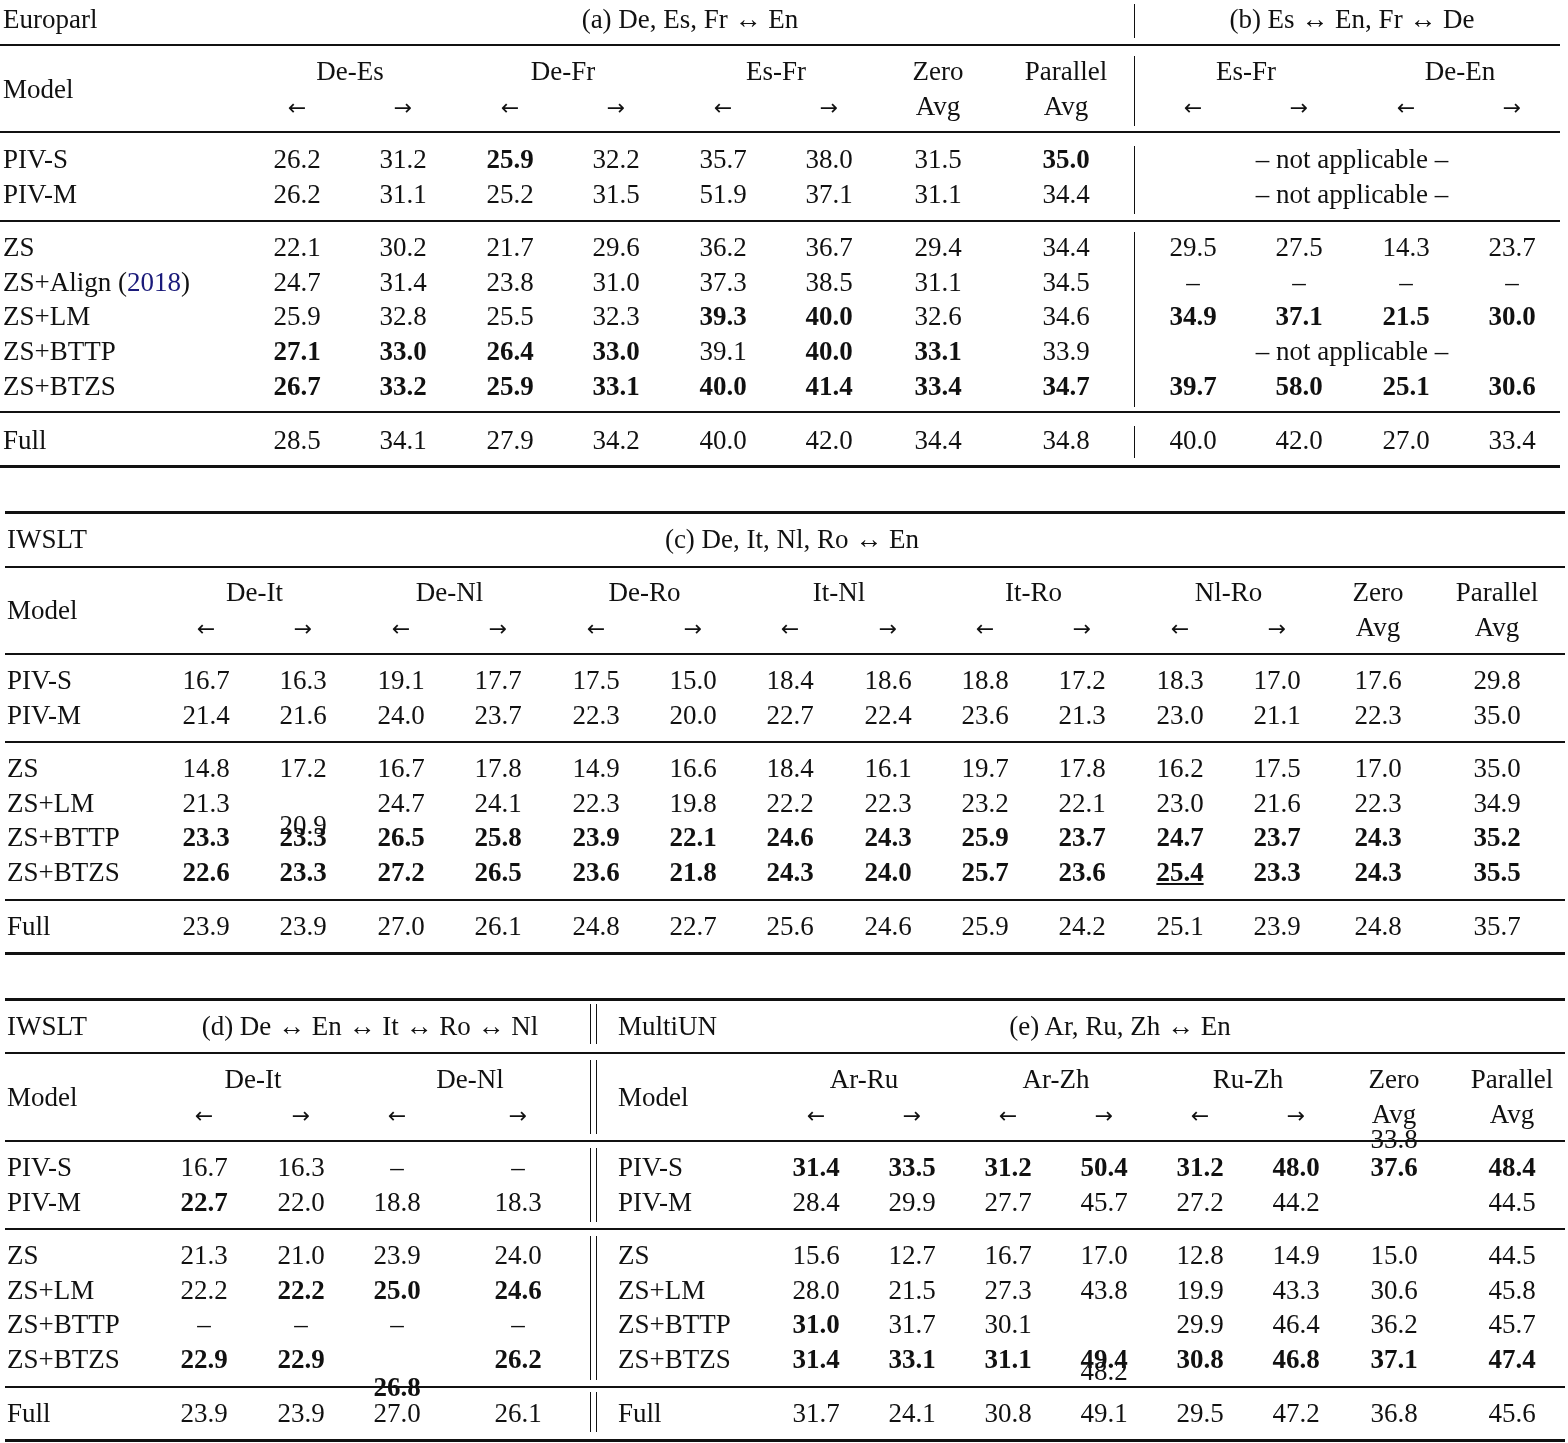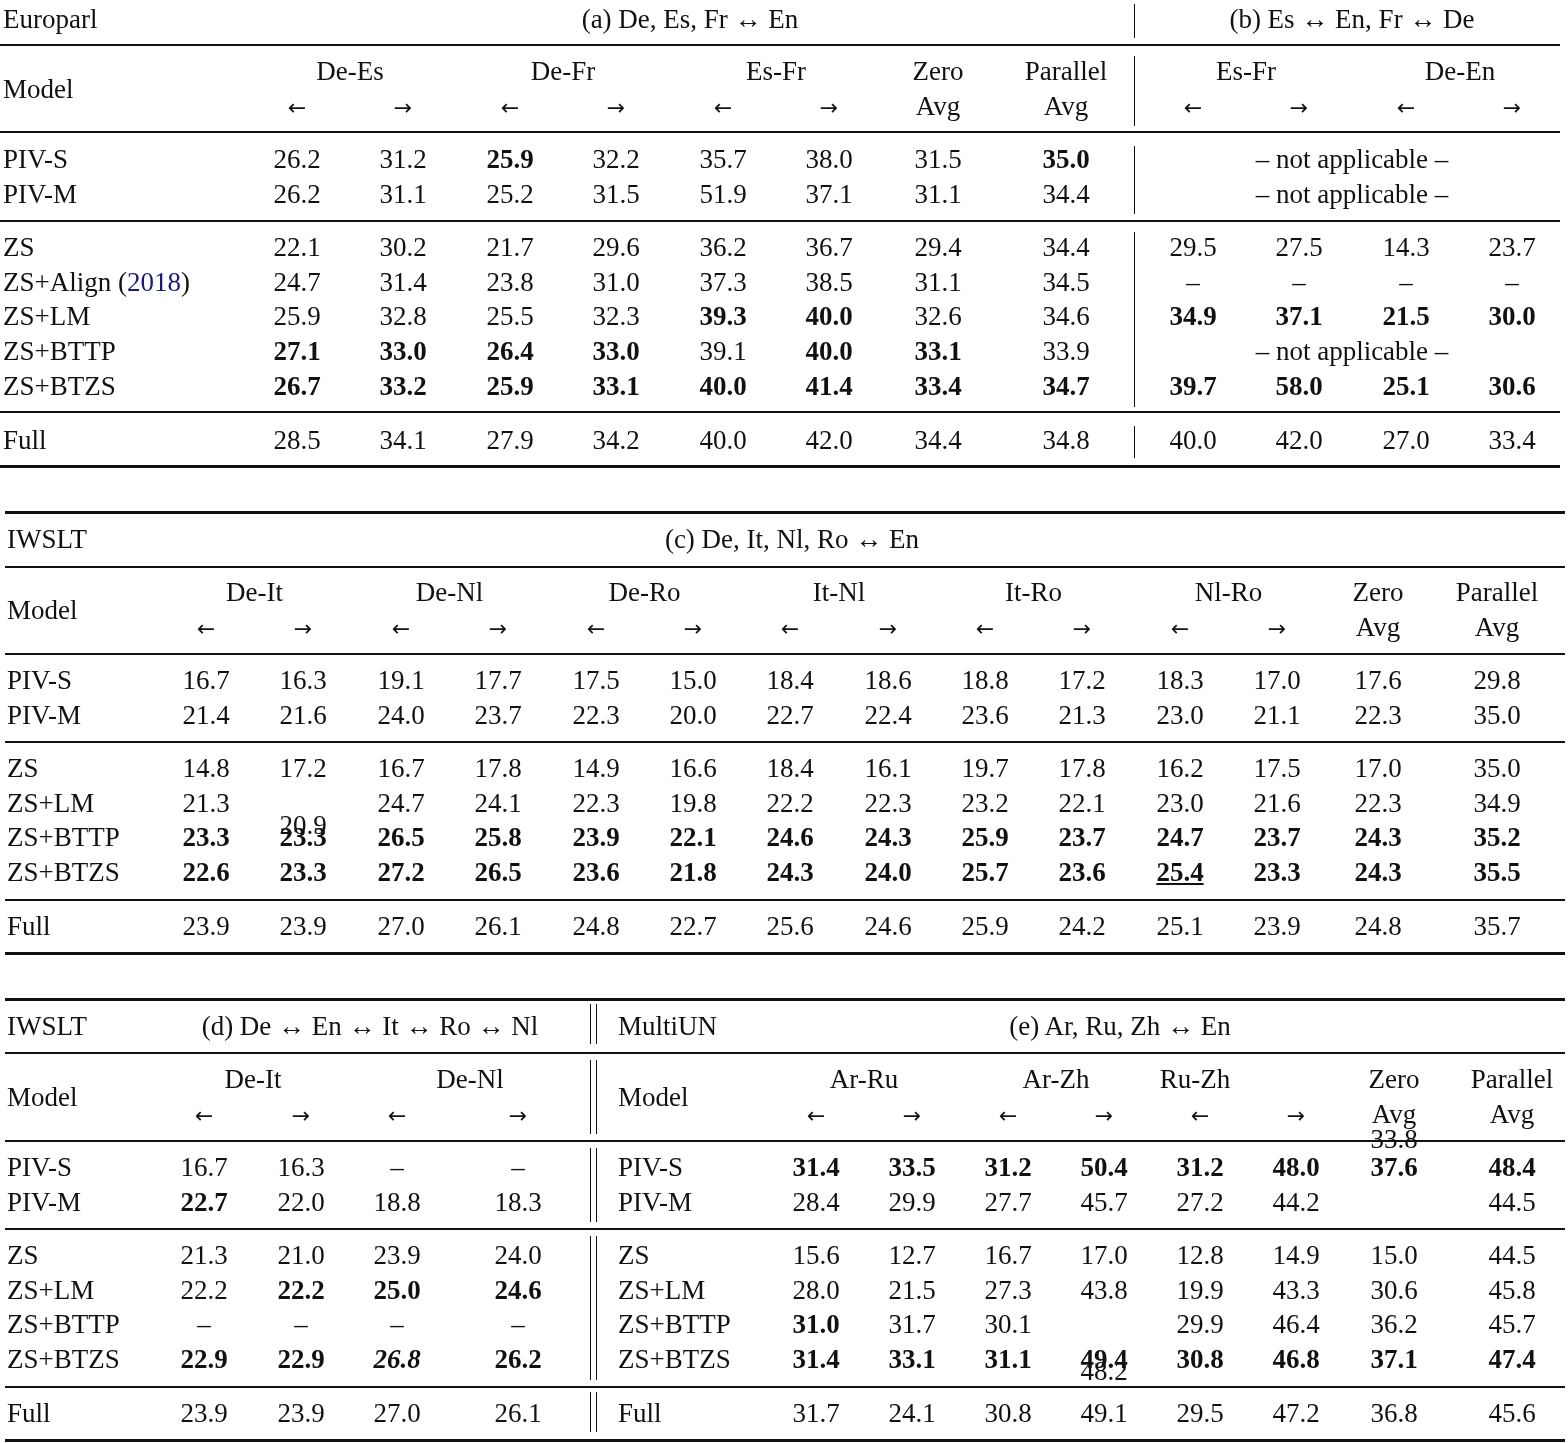--- a/index.html
+++ b/index.html
@@ -315,21 +315,21 @@
     <div class="cell b" style="left: 397px; top: 1273px;">25.0</div>
     <div class="cell b" style="left: 518px; top: 1273px;">24.6</div>
     <div class="cell left" style="left: 7px; top: 1307px;">ZS+BTTP</div>
     <div class="cell" style="left: 204px; top: 1307px;">–</div>
     <div class="cell" style="left: 301px; top: 1307px;">–</div>
     <div class="cell" style="left: 397px; top: 1307px;">–</div>
     <div class="cell" style="left: 518px; top: 1307px;">–</div>
     <div class="cell left" style="left: 7px; top: 1342px;">ZS+BTZS</div>
     <div class="cell b" style="left: 204px; top: 1342px;">22.9</div>
     <div class="cell b" style="left: 301px; top: 1342px;">22.9</div>
-    <div class="cell b" style="left: 397px; top: 1342px; font-style: italic;">26.8</div>
+    <div class="cell b" style="left: 397px; top: 1370px;">26.8</div>
     <div class="cell b" style="left: 518px; top: 1342px;">26.2</div>
     <div class="cell left" style="left: 7px; top: 1396px;">Full</div>
     <div class="cell" style="left: 204px; top: 1396px;">23.9</div>
     <div class="cell" style="left: 301px; top: 1396px;">23.9</div>
     <div class="cell" style="left: 397px; top: 1396px;">27.0</div>
     <div class="cell" style="left: 518px; top: 1396px;">26.1</div>
     <div class="rule" style="left: 5px; top: 1228px; width: 1560px;"></div>
     <div class="rule" style="left: 5px; top: 1386px; width: 1560px;"></div>
     <div class="rule thick" style="left: 5px; top: 1439px; width: 1560px;"></div>
     <div class="vline" style="left: 590px; top: 1004px; height: 40px;"></div>
@@ -340,21 +340,21 @@
     <div class="vline" style="left: 596px; top: 1148px; height: 74px;"></div>
     <div class="vline" style="left: 590px; top: 1236px; height: 144px;"></div>
     <div class="vline" style="left: 596px; top: 1236px; height: 144px;"></div>
     <div class="vline" style="left: 590px; top: 1392px; height: 40px;"></div>
     <div class="vline" style="left: 596px; top: 1392px; height: 40px;"></div>
     <div class="cell left" style="left: 618px; top: 1009px;">MultiUN</div>
     <div class="cell" style="left: 1120px; top: 1009px;">(e) Ar, Ru, Zh ↔ En</div>
     <div class="cell left" style="left: 618px; top: 1080px;">Model</div>
     <div class="cell" style="left: 864px; top: 1062px;">Ar-Ru</div>
     <div class="cell" style="left: 1056px; top: 1062px;">Ar-Zh</div>
-    <div class="cell" style="left: 1195px; top: 1062px;">Ru-Zh</div>
+    <div class="cell" style="left: 1248px; top: 1062px;">Ru-Zh</div>
     <div class="cell arrow" style="left: 816px; top: 1099px;">←</div>
     <div class="cell arrow" style="left: 912px; top: 1099px;">→</div>
     <div class="cell arrow" style="left: 1008px; top: 1099px;">←</div>
     <div class="cell arrow" style="left: 1104px; top: 1099px;">→</div>
     <div class="cell arrow" style="left: 1200px; top: 1099px;">←</div>
     <div class="cell arrow" style="left: 1296px; top: 1099px;">→</div>
     <div class="cell" style="left: 1394px; top: 1062px;">Zero</div>
     <div class="cell" style="left: 1394px; top: 1097px;">Avg</div>
     <div class="cell" style="left: 1512px; top: 1062px;">Parallel</div>
     <div class="cell" style="left: 1512px; top: 1097px;">Avg</div>

